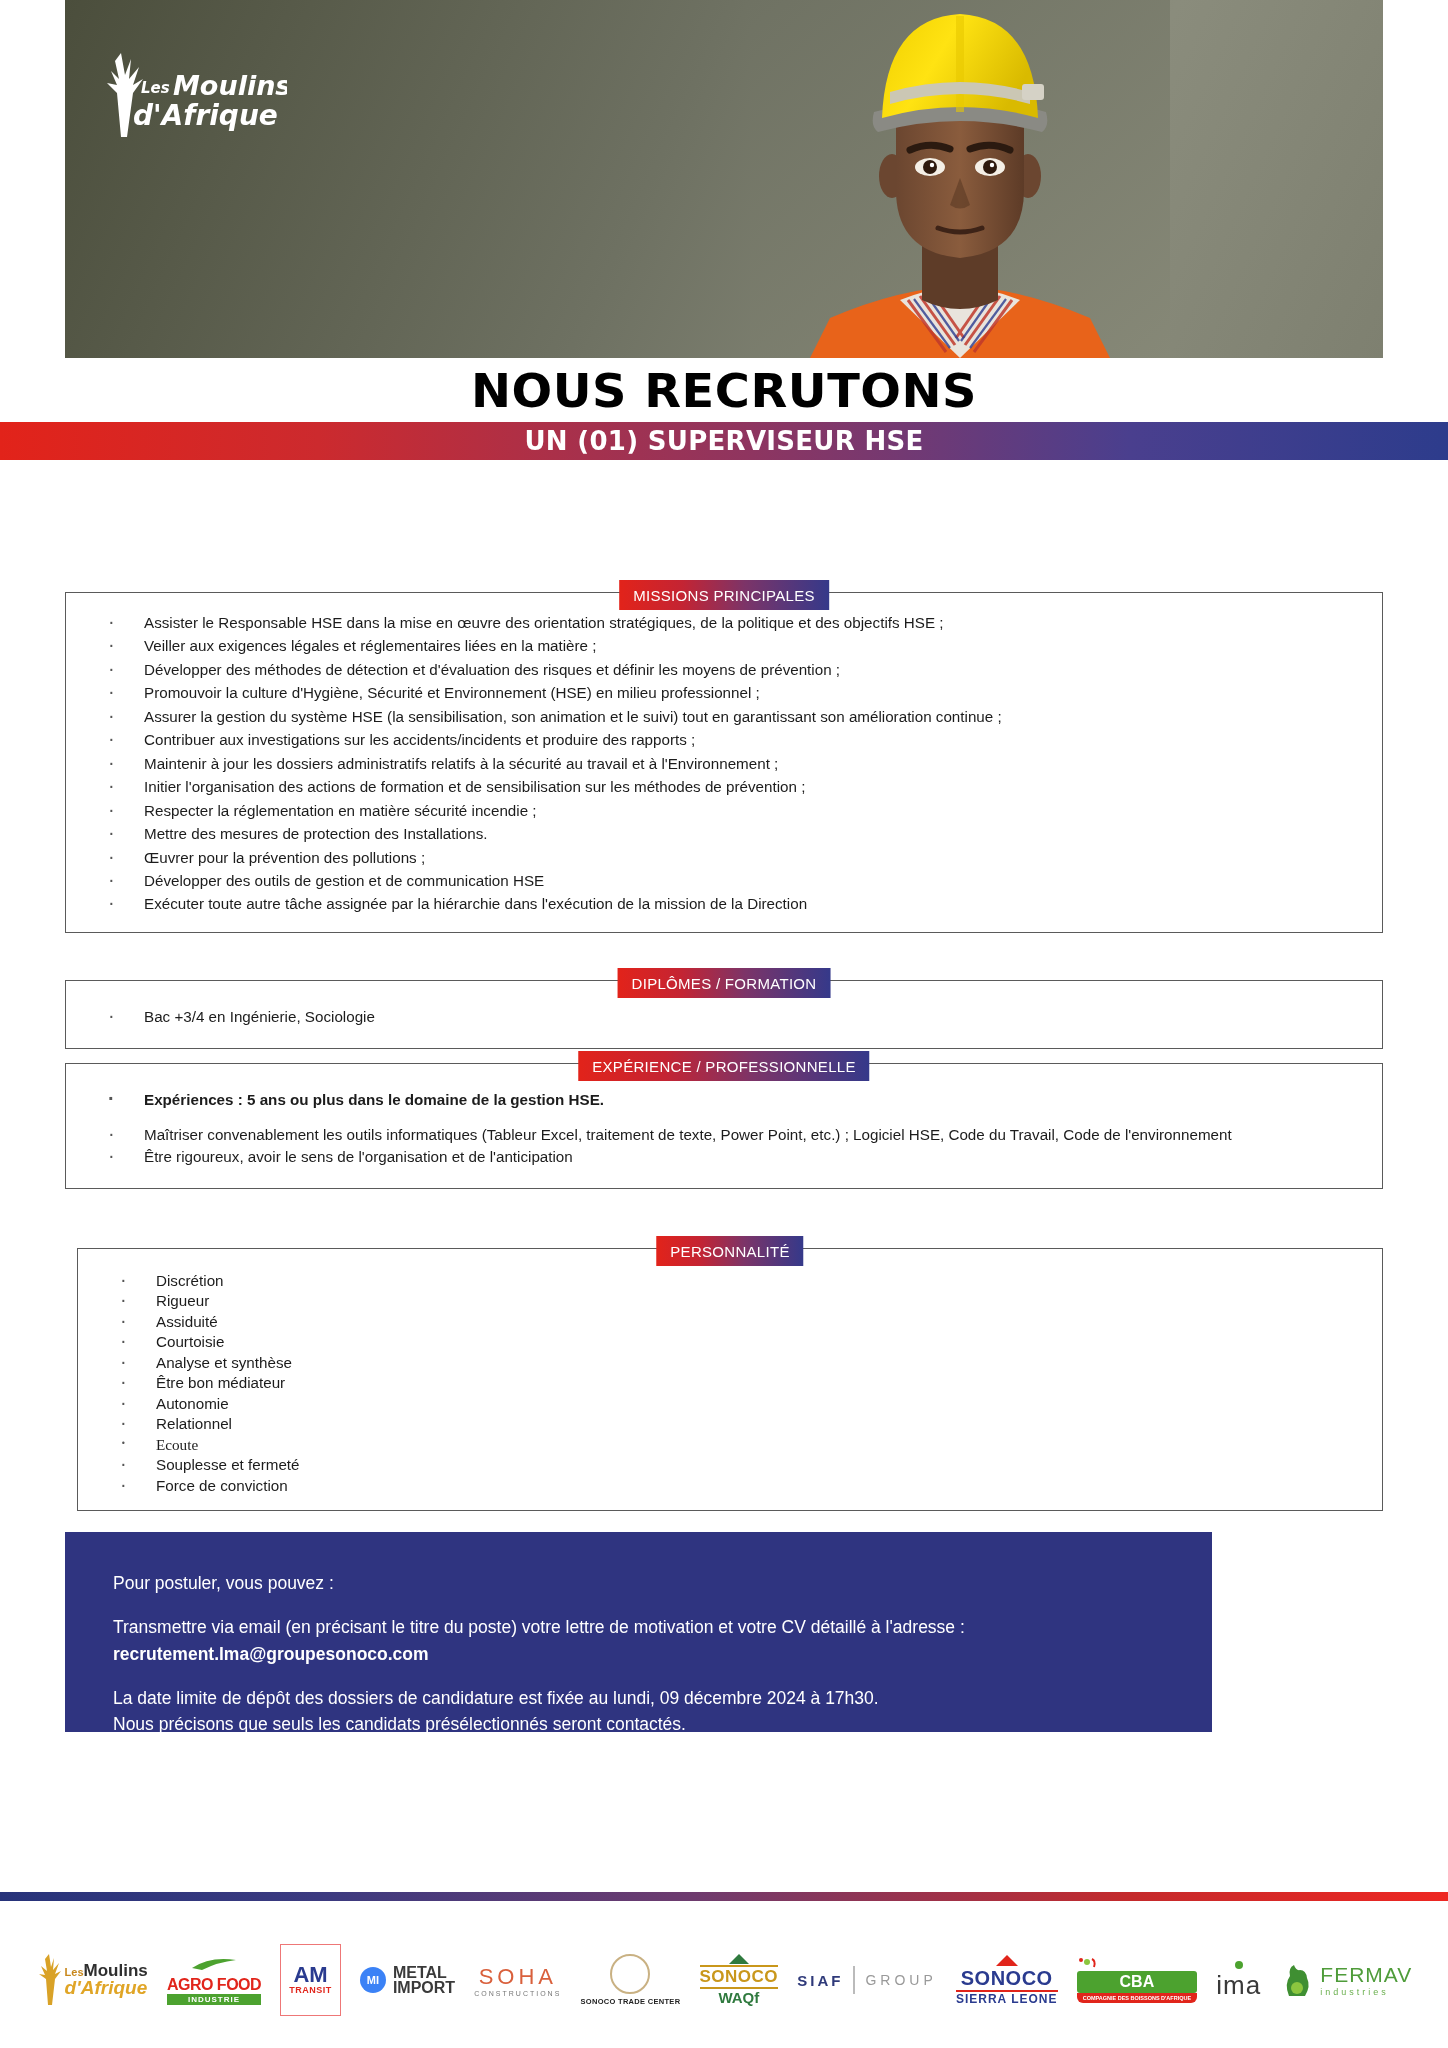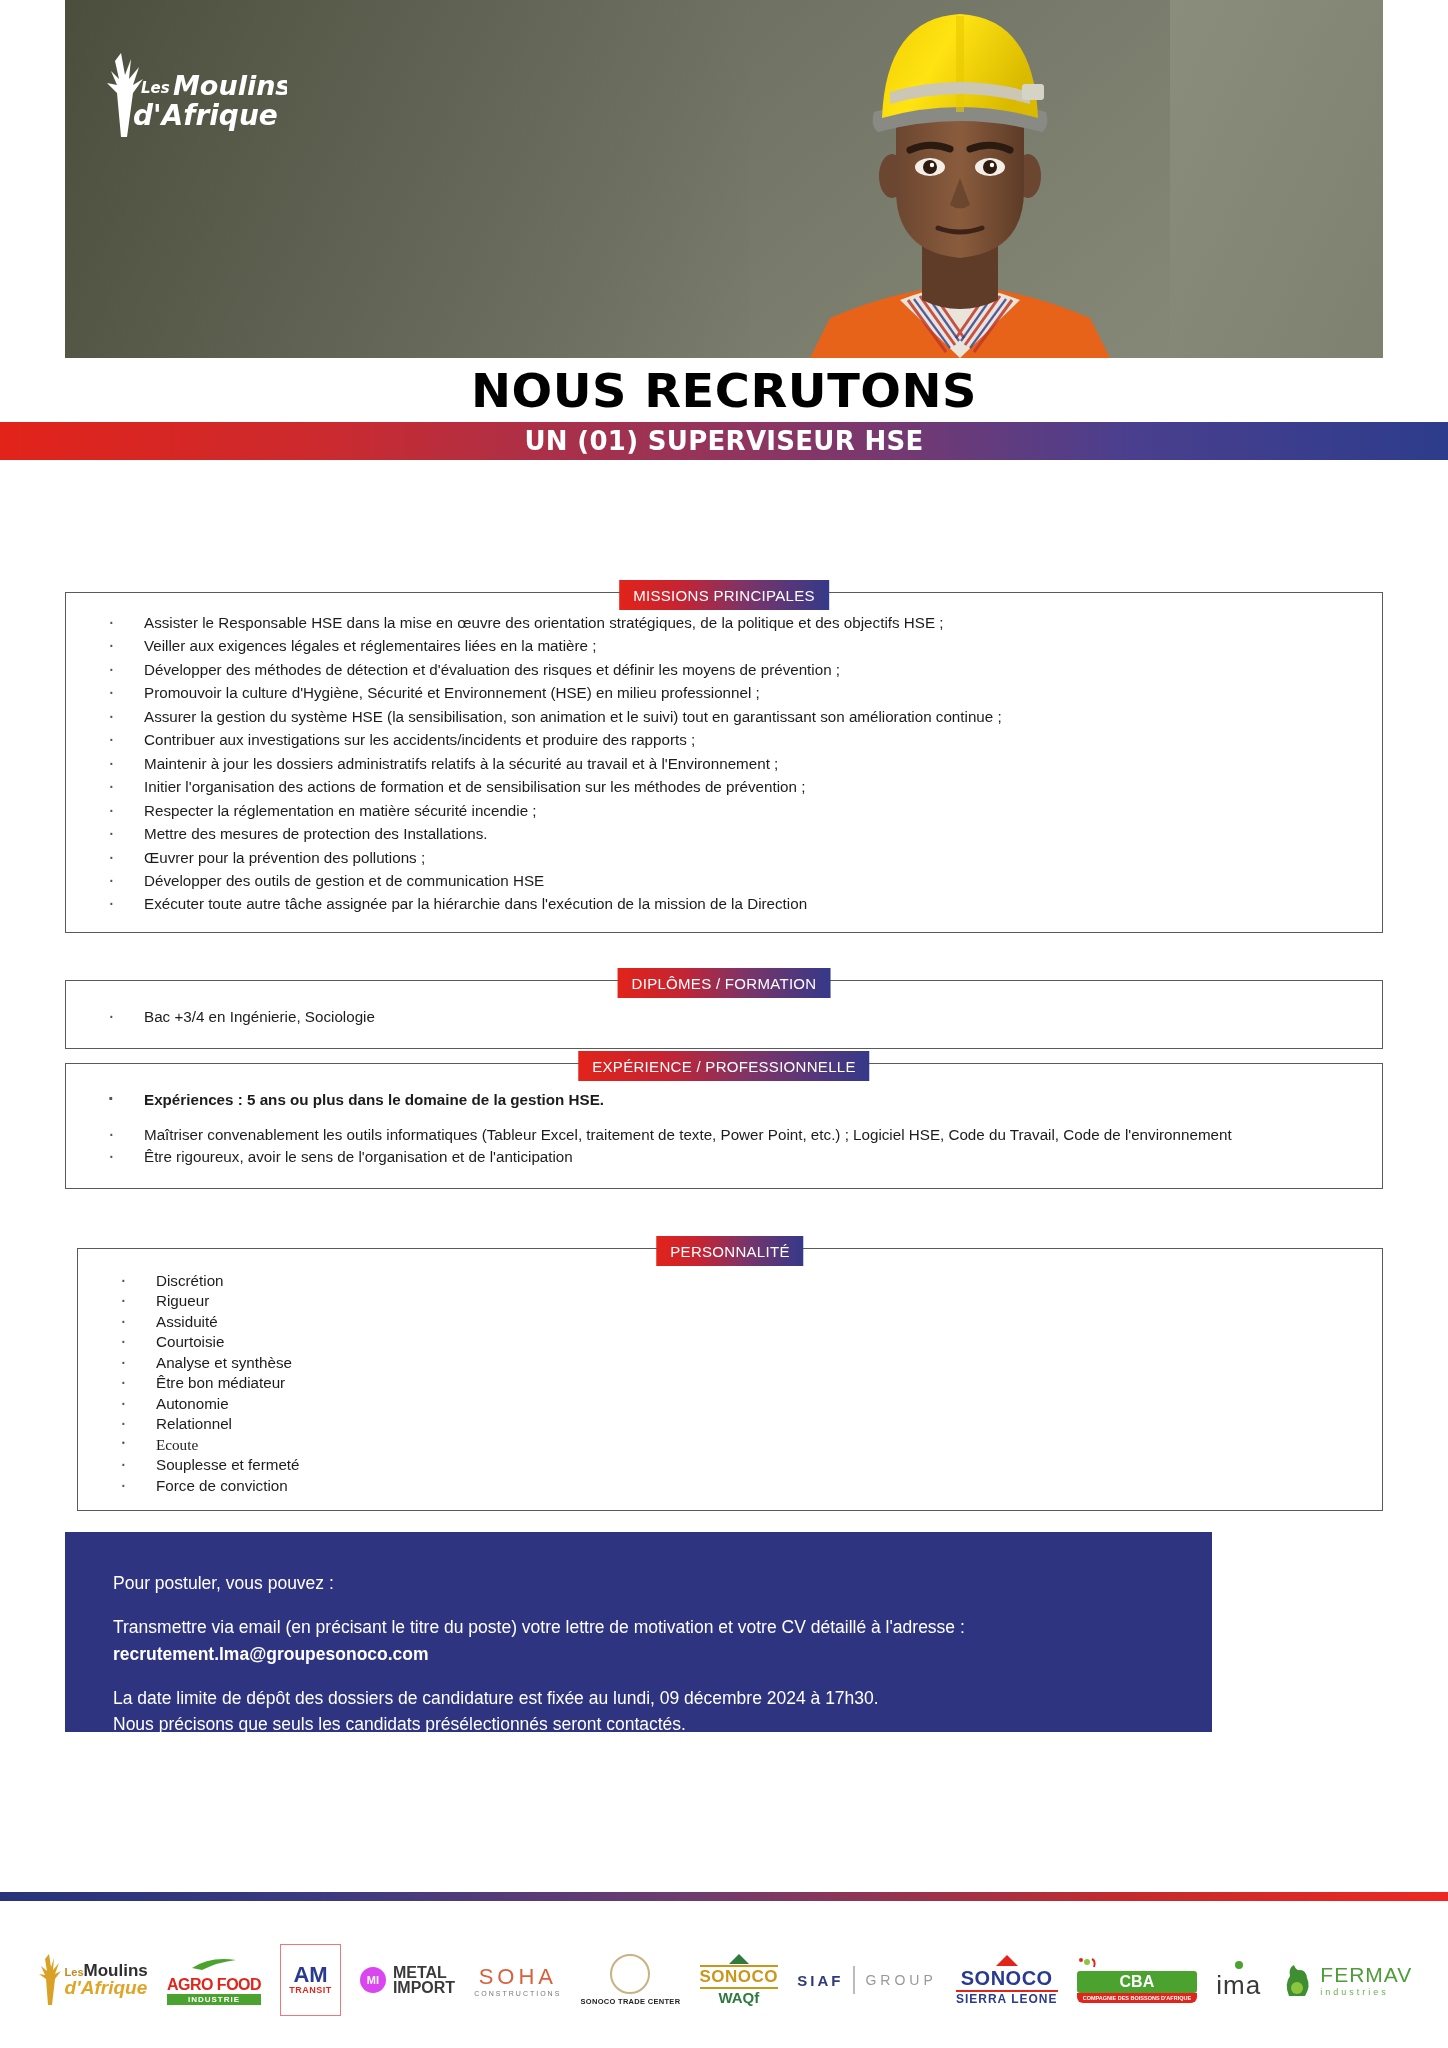--- a/index.html
+++ b/index.html
@@ -119,21 +119,21 @@
 
   .lg-agro { text-align:center; }
   .lg-agro .a1 { font-size: 16px; font-weight: 900; color:#e1251b; letter-spacing:-0.5px;}
   .lg-agro .a2 { font-size: 8px; font-weight: 700; color:#fff; background:#4ca22f; padding:1px 10px; letter-spacing:1px;}
 
   .lg-am { border:1px solid #e77; padding:4px 8px; text-align:center;}
   .lg-am .m1 { font-size: 22px; font-weight:900; color:#2a3b8f; line-height:0.9;}
   .lg-am .m2 { font-size: 9px; font-weight:900; color:#e1251b; letter-spacing:0.5px;}
 
   .lg-metal { display:flex; align-items:center; gap:7px;}
-  .lg-metal .circ { width:26px;height:26px;border-radius:50%;background:#d946ef;color:#fff;font-size:11px;font-weight:900;display:flex;align-items:center;justify-content:center;}
+  .lg-metal .circ { width:26px;height:26px;border-radius:50%;background:#3b82f6;color:#fff;font-size:11px;font-weight:900;display:flex;align-items:center;justify-content:center;}
   .lg-metal .t { font-size:16px;font-weight:900;color:#3a3a3a;line-height:0.95;}
 
   .lg-soha { text-align:center; }
   .lg-soha .s1 { font-size:22px; letter-spacing:4px; color:#d9603c; font-weight:400;}
   .lg-soha .s2 { font-size:7px; letter-spacing:2px; color:#777; }
 
   .lg-stc { text-align:center;}
   .lg-stc .ring { width:40px;height:40px;border-radius:50%;border:2px solid #c9b183;margin:0 auto 3px;}
   .lg-stc .t { font-size:7.5px; font-weight:900; color:#222; letter-spacing:0.3px;}
 

